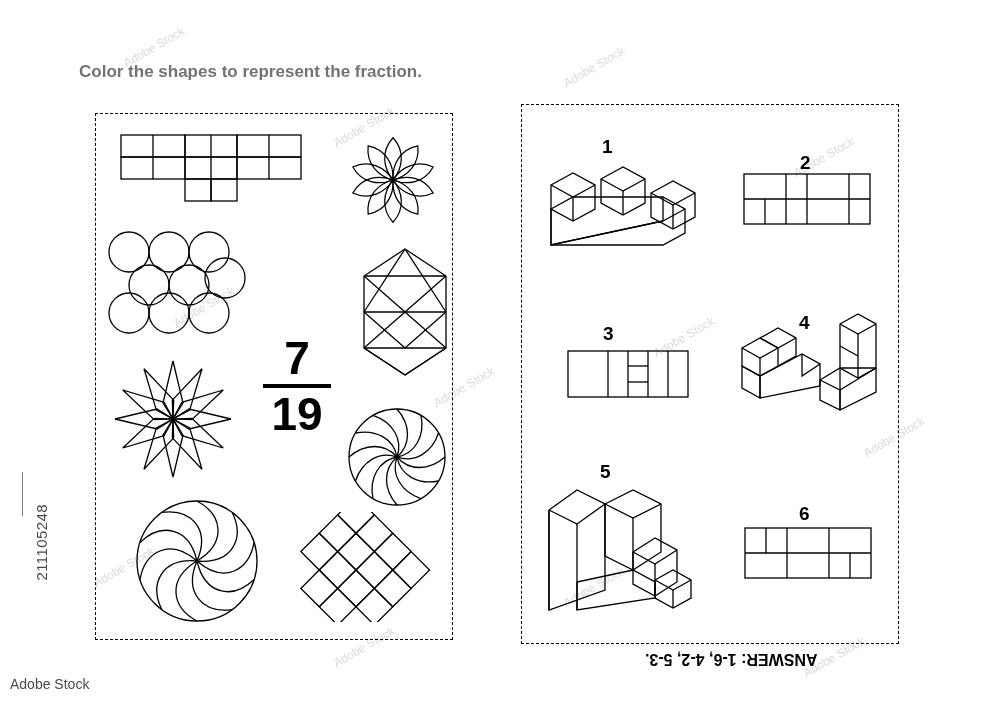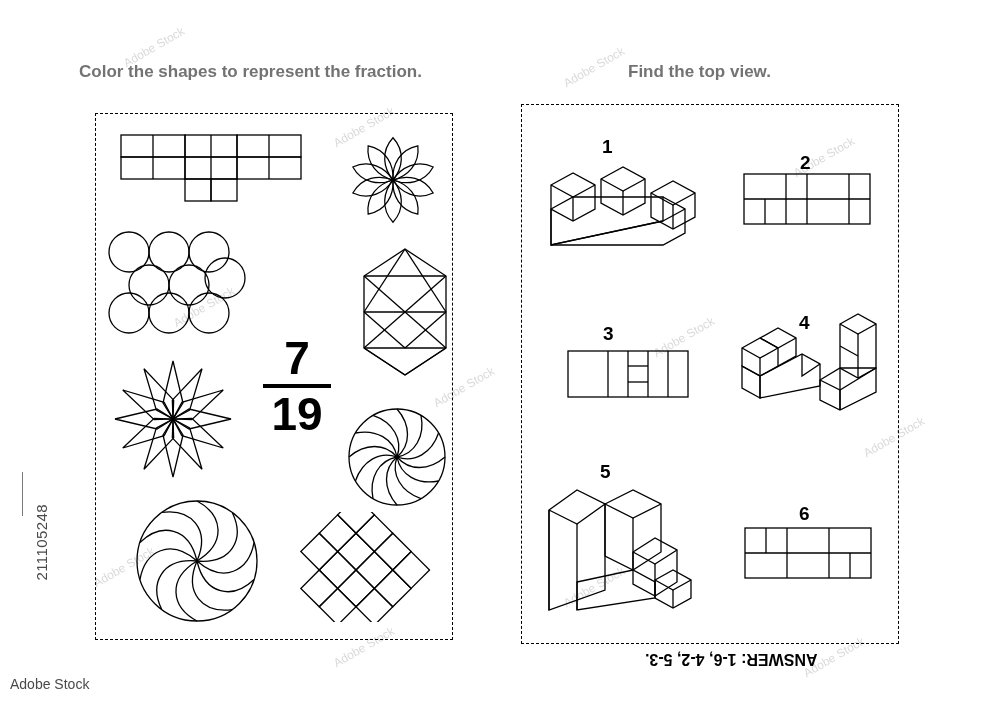--- a/index.html
+++ b/index.html
@@ -136,21 +136,20 @@
   <div class="wm-tile" style="left:170px; top:300px;">Adobe Stock</div>
   <div class="wm-tile" style="left:430px; top:380px;">Adobe Stock</div>
   <div class="wm-tile" style="left:650px; top:330px;">Adobe Stock</div>
   <div class="wm-tile" style="left:860px; top:430px;">Adobe Stock</div>
   <div class="wm-tile" style="left:90px;  top:560px;">Adobe Stock</div>
   <div class="wm-tile" style="left:330px; top:640px;">Adobe Stock</div>
   <div class="wm-tile" style="left:560px; top:580px;">Adobe Stock</div>
   <div class="wm-tile" style="left:800px; top:650px;">Adobe Stock</div>
 
   <div class="heading" id="heading-left">Color the shapes to represent the fraction.</div>
-  <div class="heading" id="heading-right">Find the top view.</div>
 
   <div class="panel" id="panel-left"></div>
 
   <div class="shape" style="left:118px; top:132px;">
     <svg width="190" height="78" viewBox="0 0 190 78">
       <g fill="none" stroke="#000" stroke-width="1.3">
         <rect x="3" y="3" width="64" height="22"></rect>
         <rect x="3" y="25" width="64" height="22"></rect>
         <line x1="35" y1="3" x2="35" y2="47"></line>
         <rect x="67" y="3" width="52" height="22"></rect>

